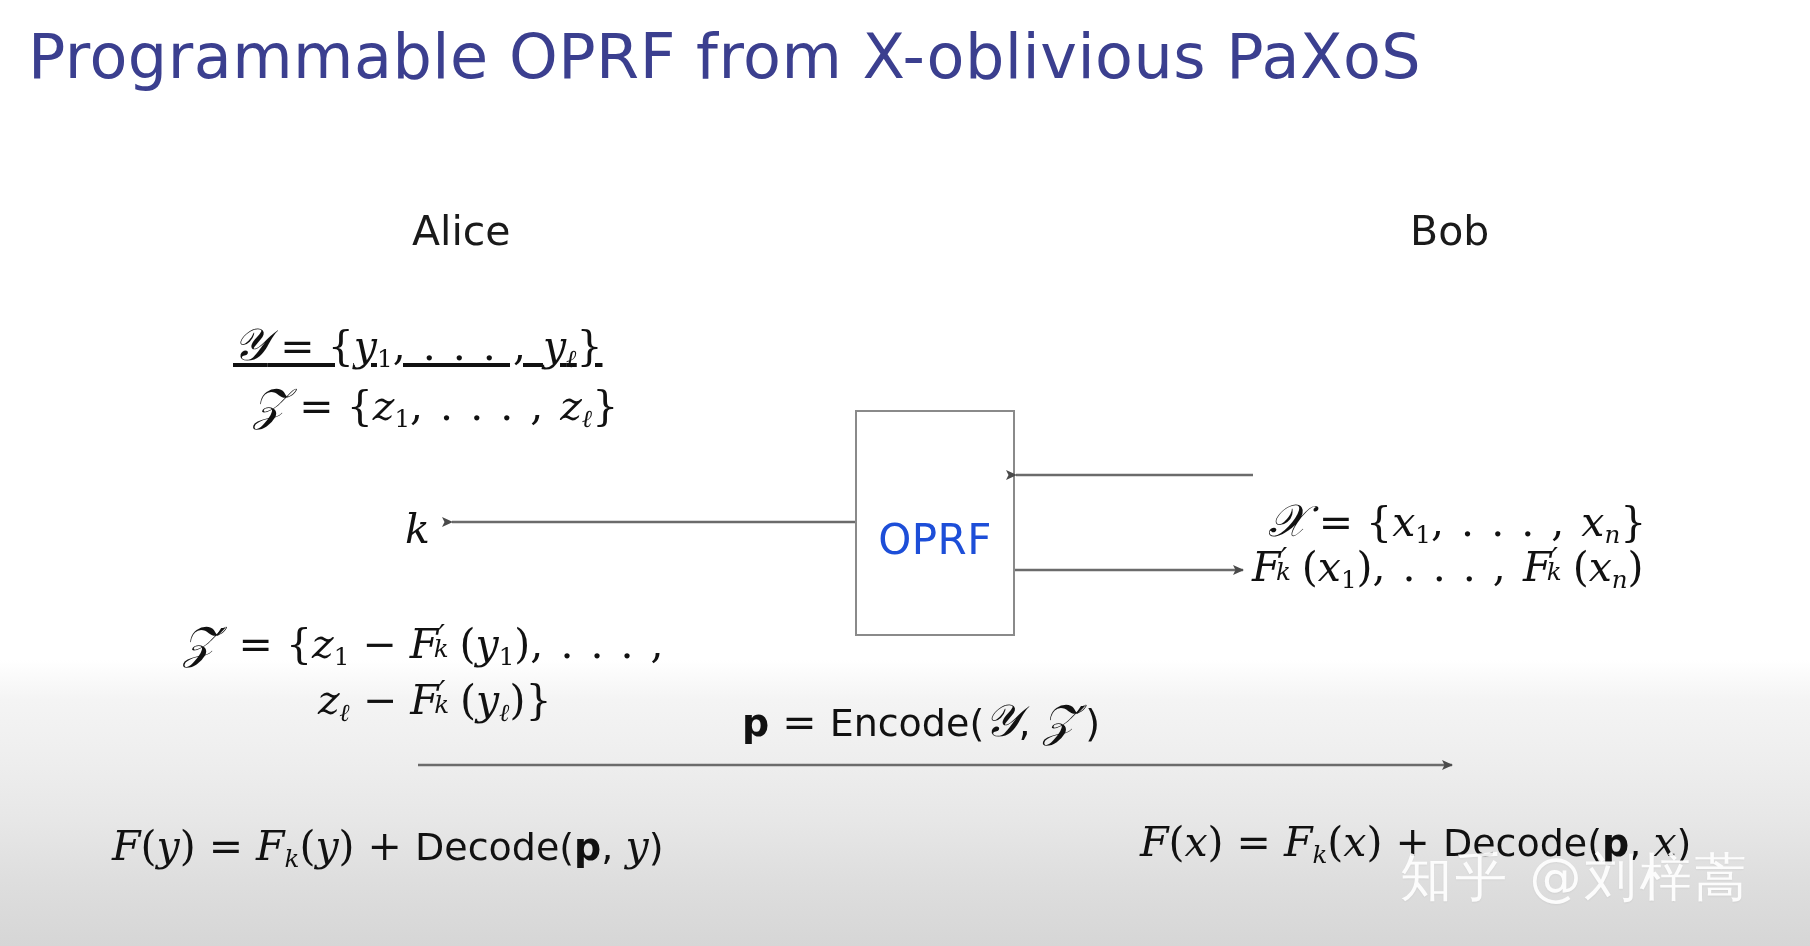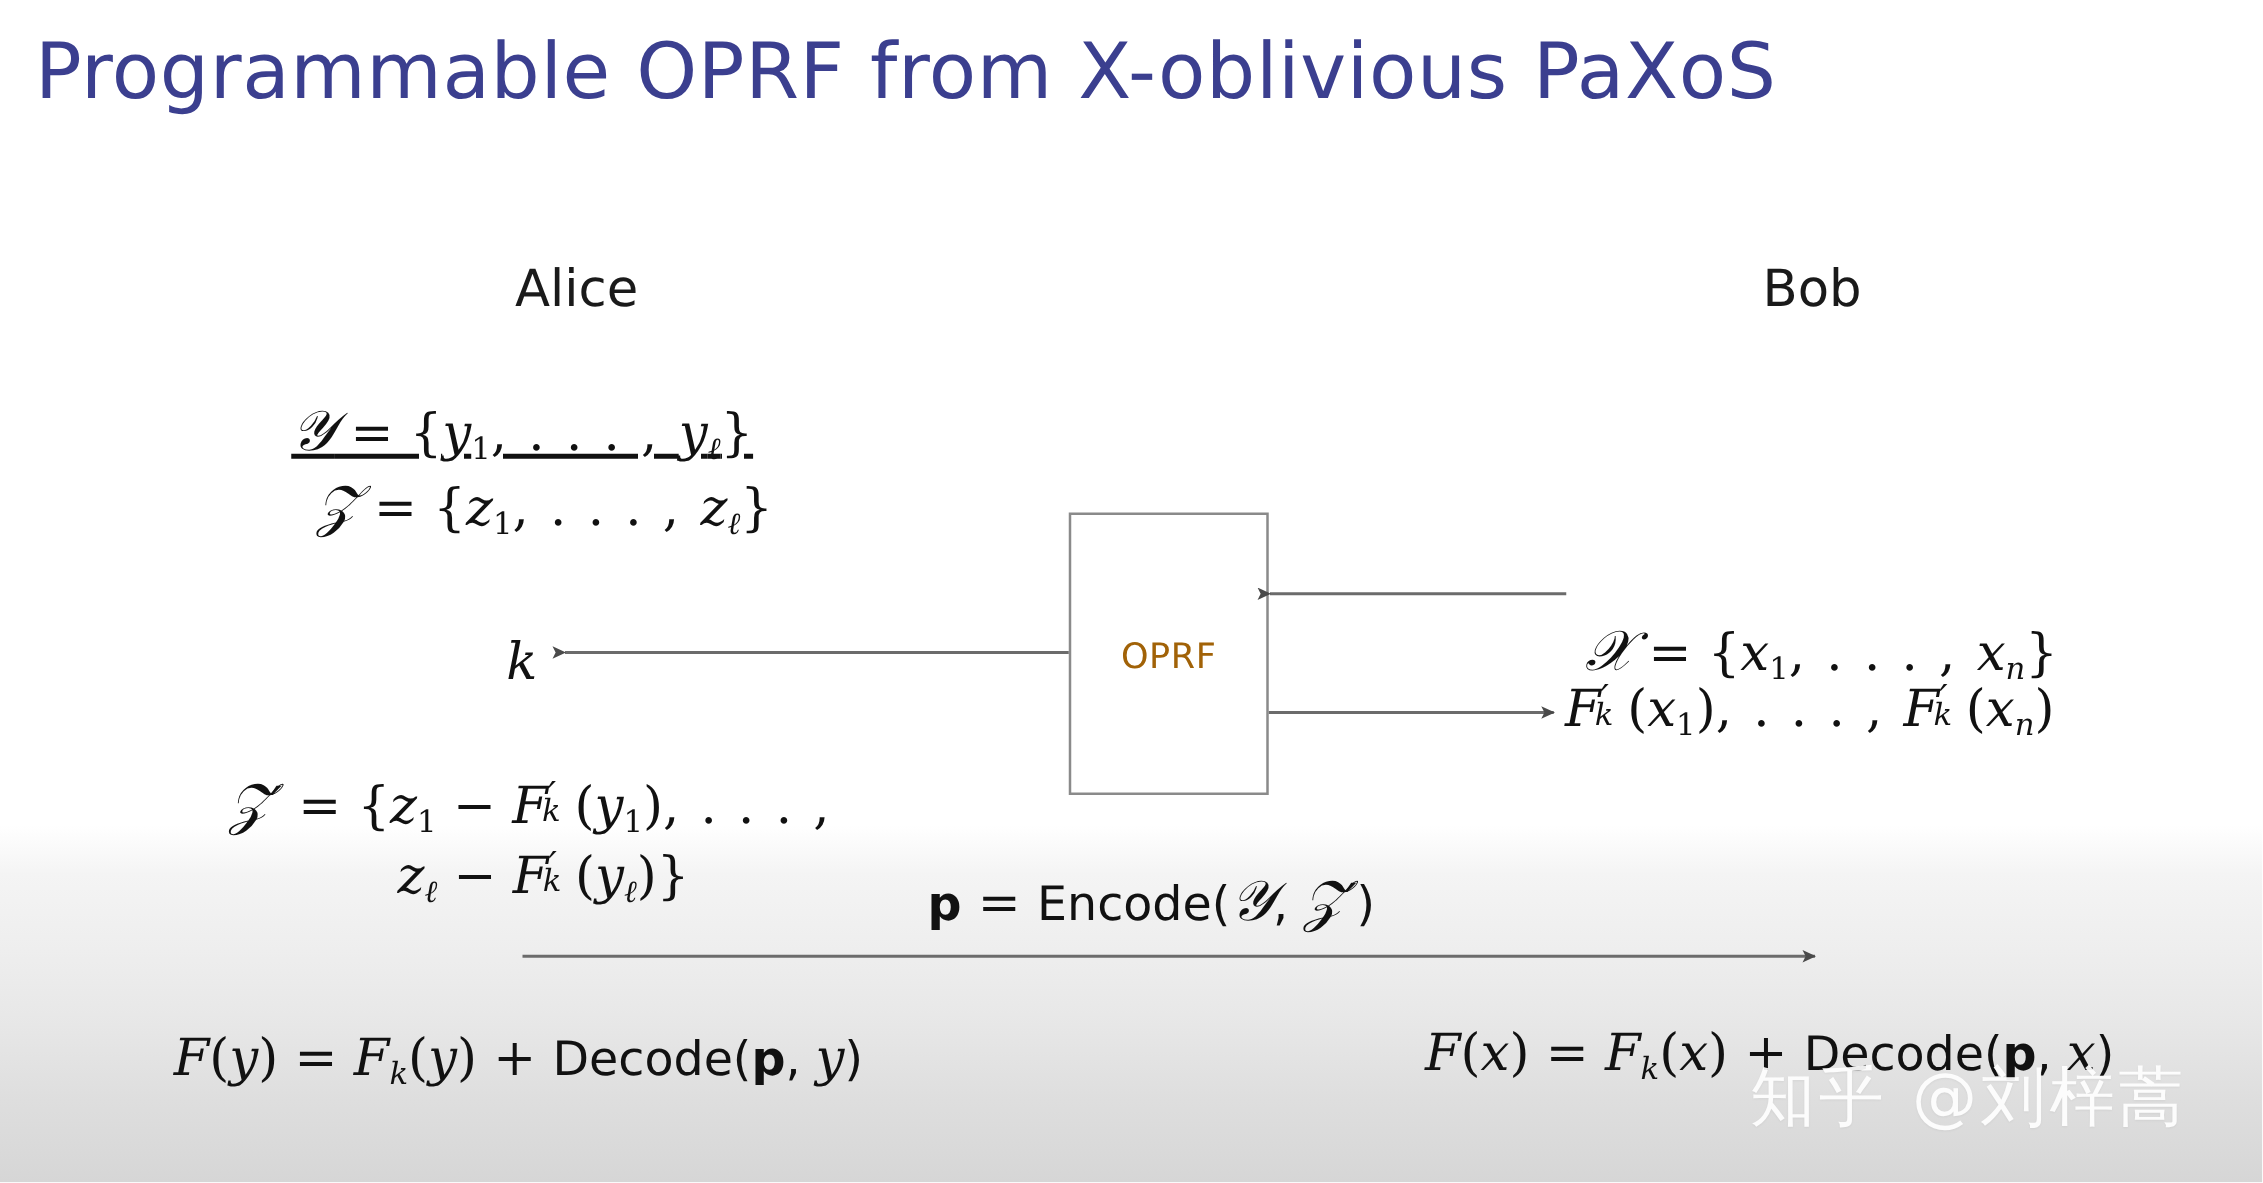--- a/index.html
+++ b/index.html
@@ -125,21 +125,21 @@
   .fk-pad { display: inline-block; width: 0.52em; }
 
   
   #eq-Y  { left: 233px; top: 320px; text-decoration: underline; }
   #eq-Z  { left: 233px; top: 380px; margin-left: 20px; }
   #eq-X  { left: 1268px; top: 448px; margin-top: 48px; }
   #eq-Fx { left: 1252px; top: 545px; }
   #eq-Zp1 { left: 183px; top: 618px; }
   #eq-Zp2 { left: 318px; top: 678px; }
   #eq-encode { left: 742px; top: 696px; }
-  #eq-Fy { left: 112px; top: 824px; margin-left: 27px; }
+  #eq-Fy { left: 112px; top: 824px; }
   #eq-FxBob { left: 1140px; top: 820px; }
 
   
   #label-k {
     left: 405px;
     top: 505px;
     font-family: "DejaVu Serif", "Liberation Serif", serif;
     font-style: italic;
     font-size: 41px;
     color: #111111;
@@ -151,28 +151,28 @@
     top: 410px;
     width: 160px;
     height: 226px;
     border: 2px solid #8a8a8a;
     background: #ffffff;
     box-sizing: border-box;
   }
   #oprf-label {
     position: absolute;
     left: 0;
-    top: 1px;
+    top: 16px;
     width: 100%;
     height: 100%;
     display: flex;
     align-items: center;
     justify-content: center;
-    font-size: 28px;
-    color: #a16207;
+    font-size: 42px;
+    color: #1d4ed8;
     letter-spacing: 0.5px;
   }
 
   
   #arrows {
     position: absolute;
     left: 0; top: 0;
     width: 1810px;
     height: 946px;
     pointer-events: none;

